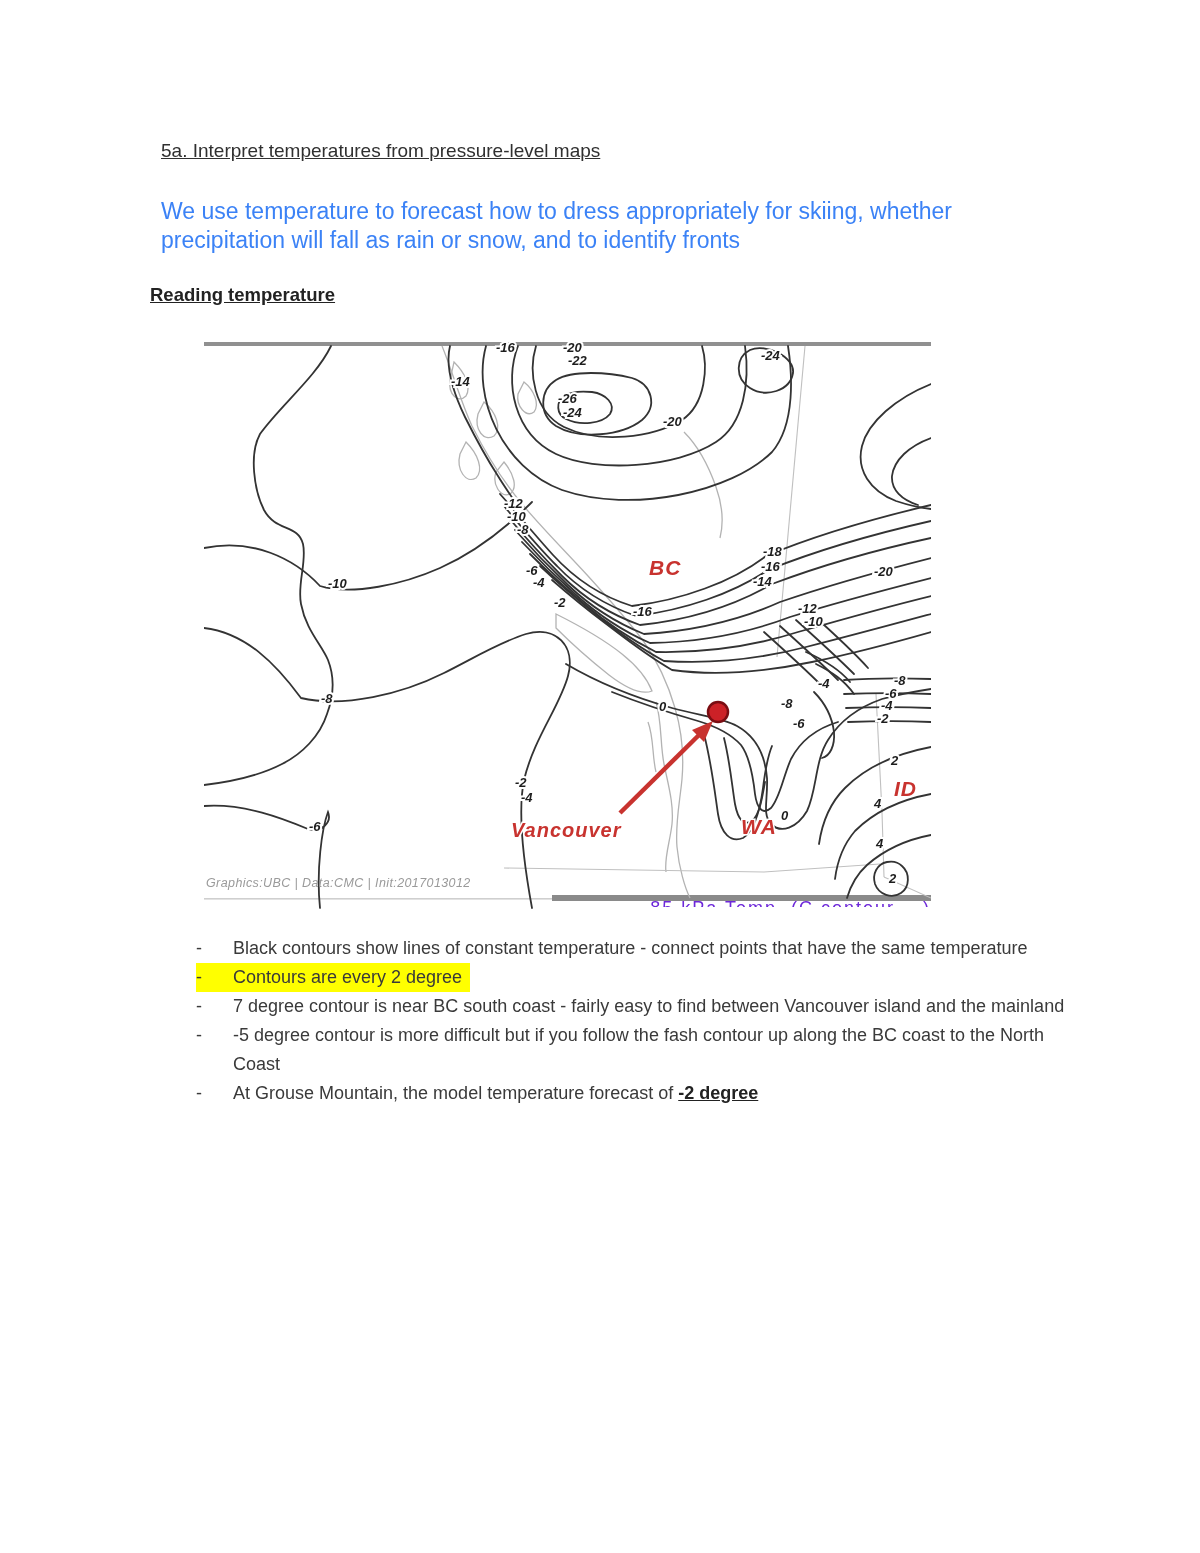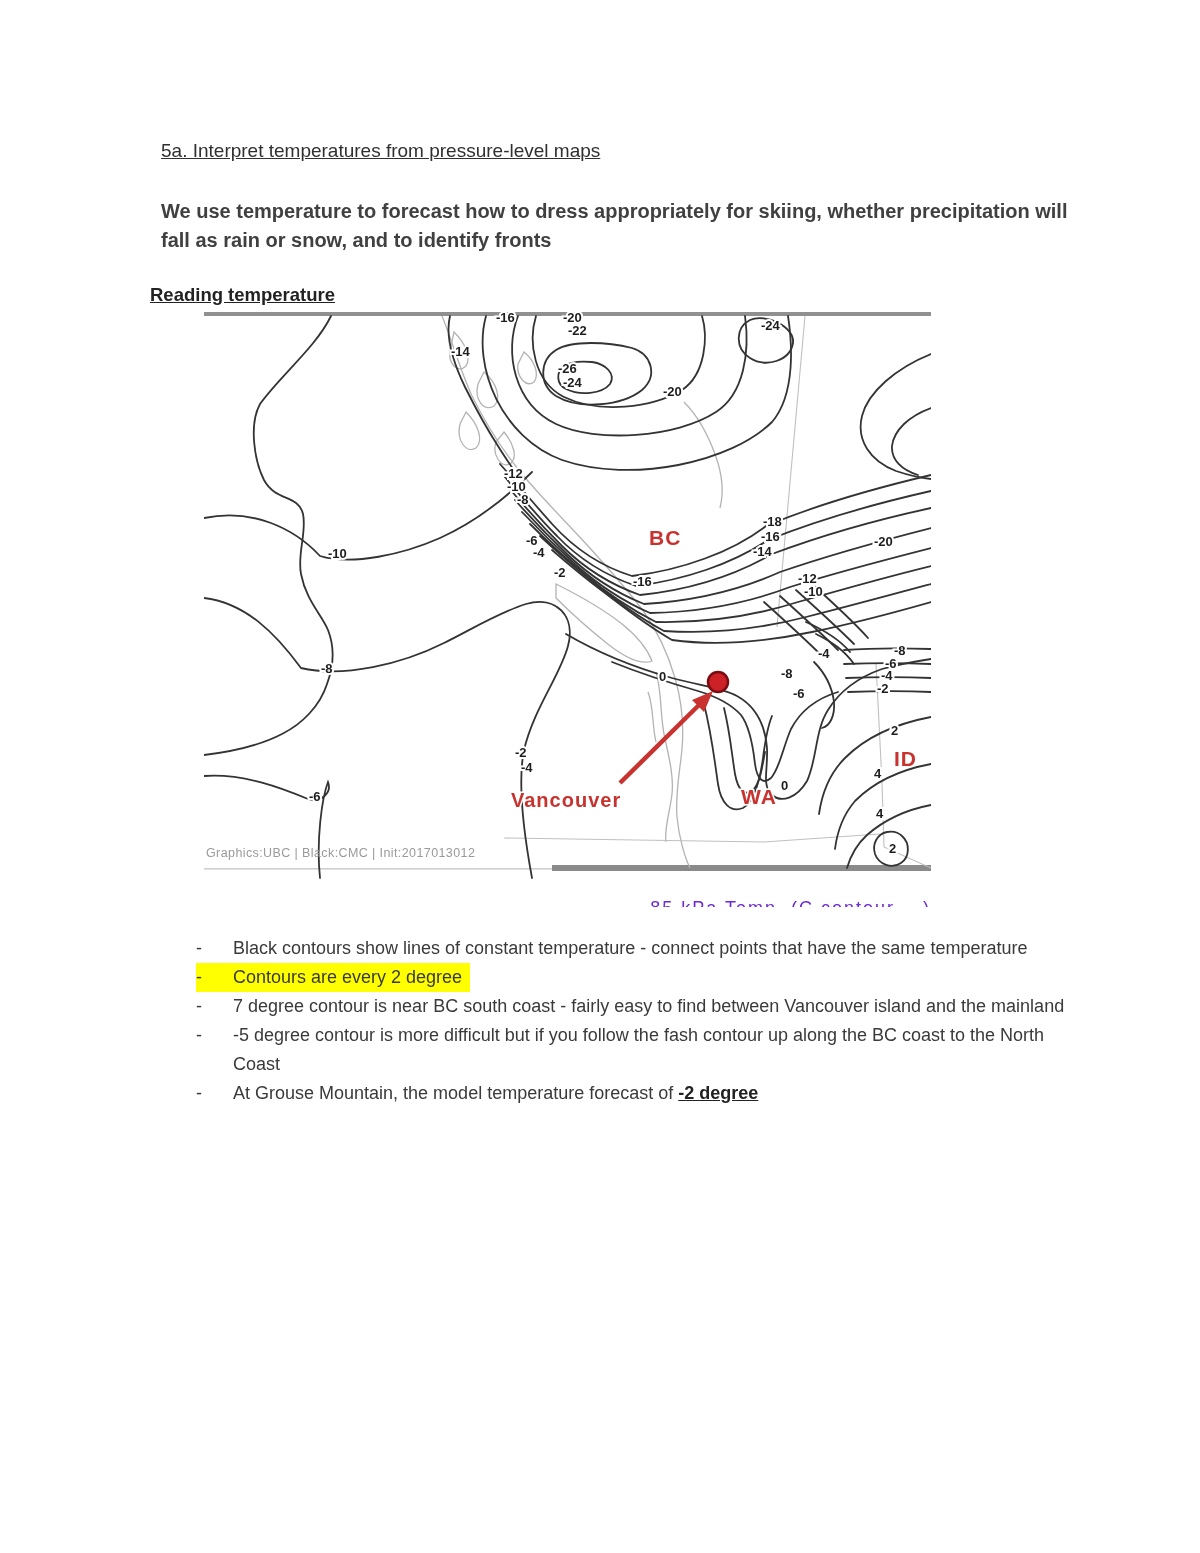--- a/index.html
+++ b/index.html
@@ -12,30 +12,31 @@
     overflow:hidden;
     margin-left:21px;
   }
   .doc-title{
     position:absolute;left:140px;top:140px;
     font-size:19px;font-weight:400;color:#303030;
     text-decoration:underline;
   }
   .intro{
     position:absolute;left:140px;top:197px;width:920px;
-    font-size:20px;line-height:29px;color:#404040;font-weight:bold;
+    font-size:23px;line-height:29px;color:#3b82f6;
   }
   .section-heading{
     position:absolute;left:129px;top:284px;
     font-size:18.5px;font-weight:700;color:#222;
     text-decoration:underline;
   }
   .map-figure{
-    position:absolute;left:183px;top:312px;width:727px;height:570px;
+    position:absolute;left:183px;top:342px;width:727px;height:570px;
     background:#fff;
+    font-style:italic;
   }
   .map-figure svg{display:block;}
   .attribution{
     position:absolute;left:2px;top:534px;
     font-size:12.5px;color:#9a9a9a;letter-spacing:.4px;
   }
   .caption-crop{
     position:absolute;left:183px;top:898px;width:727px;height:9px;
     overflow:hidden;
   }
@@ -198,21 +199,21 @@
           <text x="445" y="233" class="rlabel" style="font-size:21px">BC</text>
           <text x="537" y="492" class="rlabel" style="font-size:21px">WA</text>
           <text x="690" y="454" class="rlabel" style="font-size:21px">ID</text>
           <text x="307" y="495" class="rlabel" style="font-size:20px">Vancouver</text>
           <line x1="416" y1="471" x2="497" y2="391" stroke="#c8332f" stroke-width="4.5"></line>
           <polygon points="509,379 500,400 488,388" fill="#c8332f"></polygon>
           <circle cx="514" cy="370" r="10" fill="#cc2127" stroke="#7a0d12" stroke-width="2.5"></circle>
         </g>
     </svg>
 
-    <div class="attribution">Graphics:UBC  |  Black:CMC  |  Init:2017013012</div>
+    <div class="attribution">Graphics:UBC  |  Data:CMC  |  Init:2017013012</div>
   </div>
 
   <div class="caption-crop">
     <span>85 kPa Temp.   (C contour ...)</span>
   </div>
 
   <div class="notes">
     <ul class="note-list">
         <li class="">
           <span class="dash">-</span>

